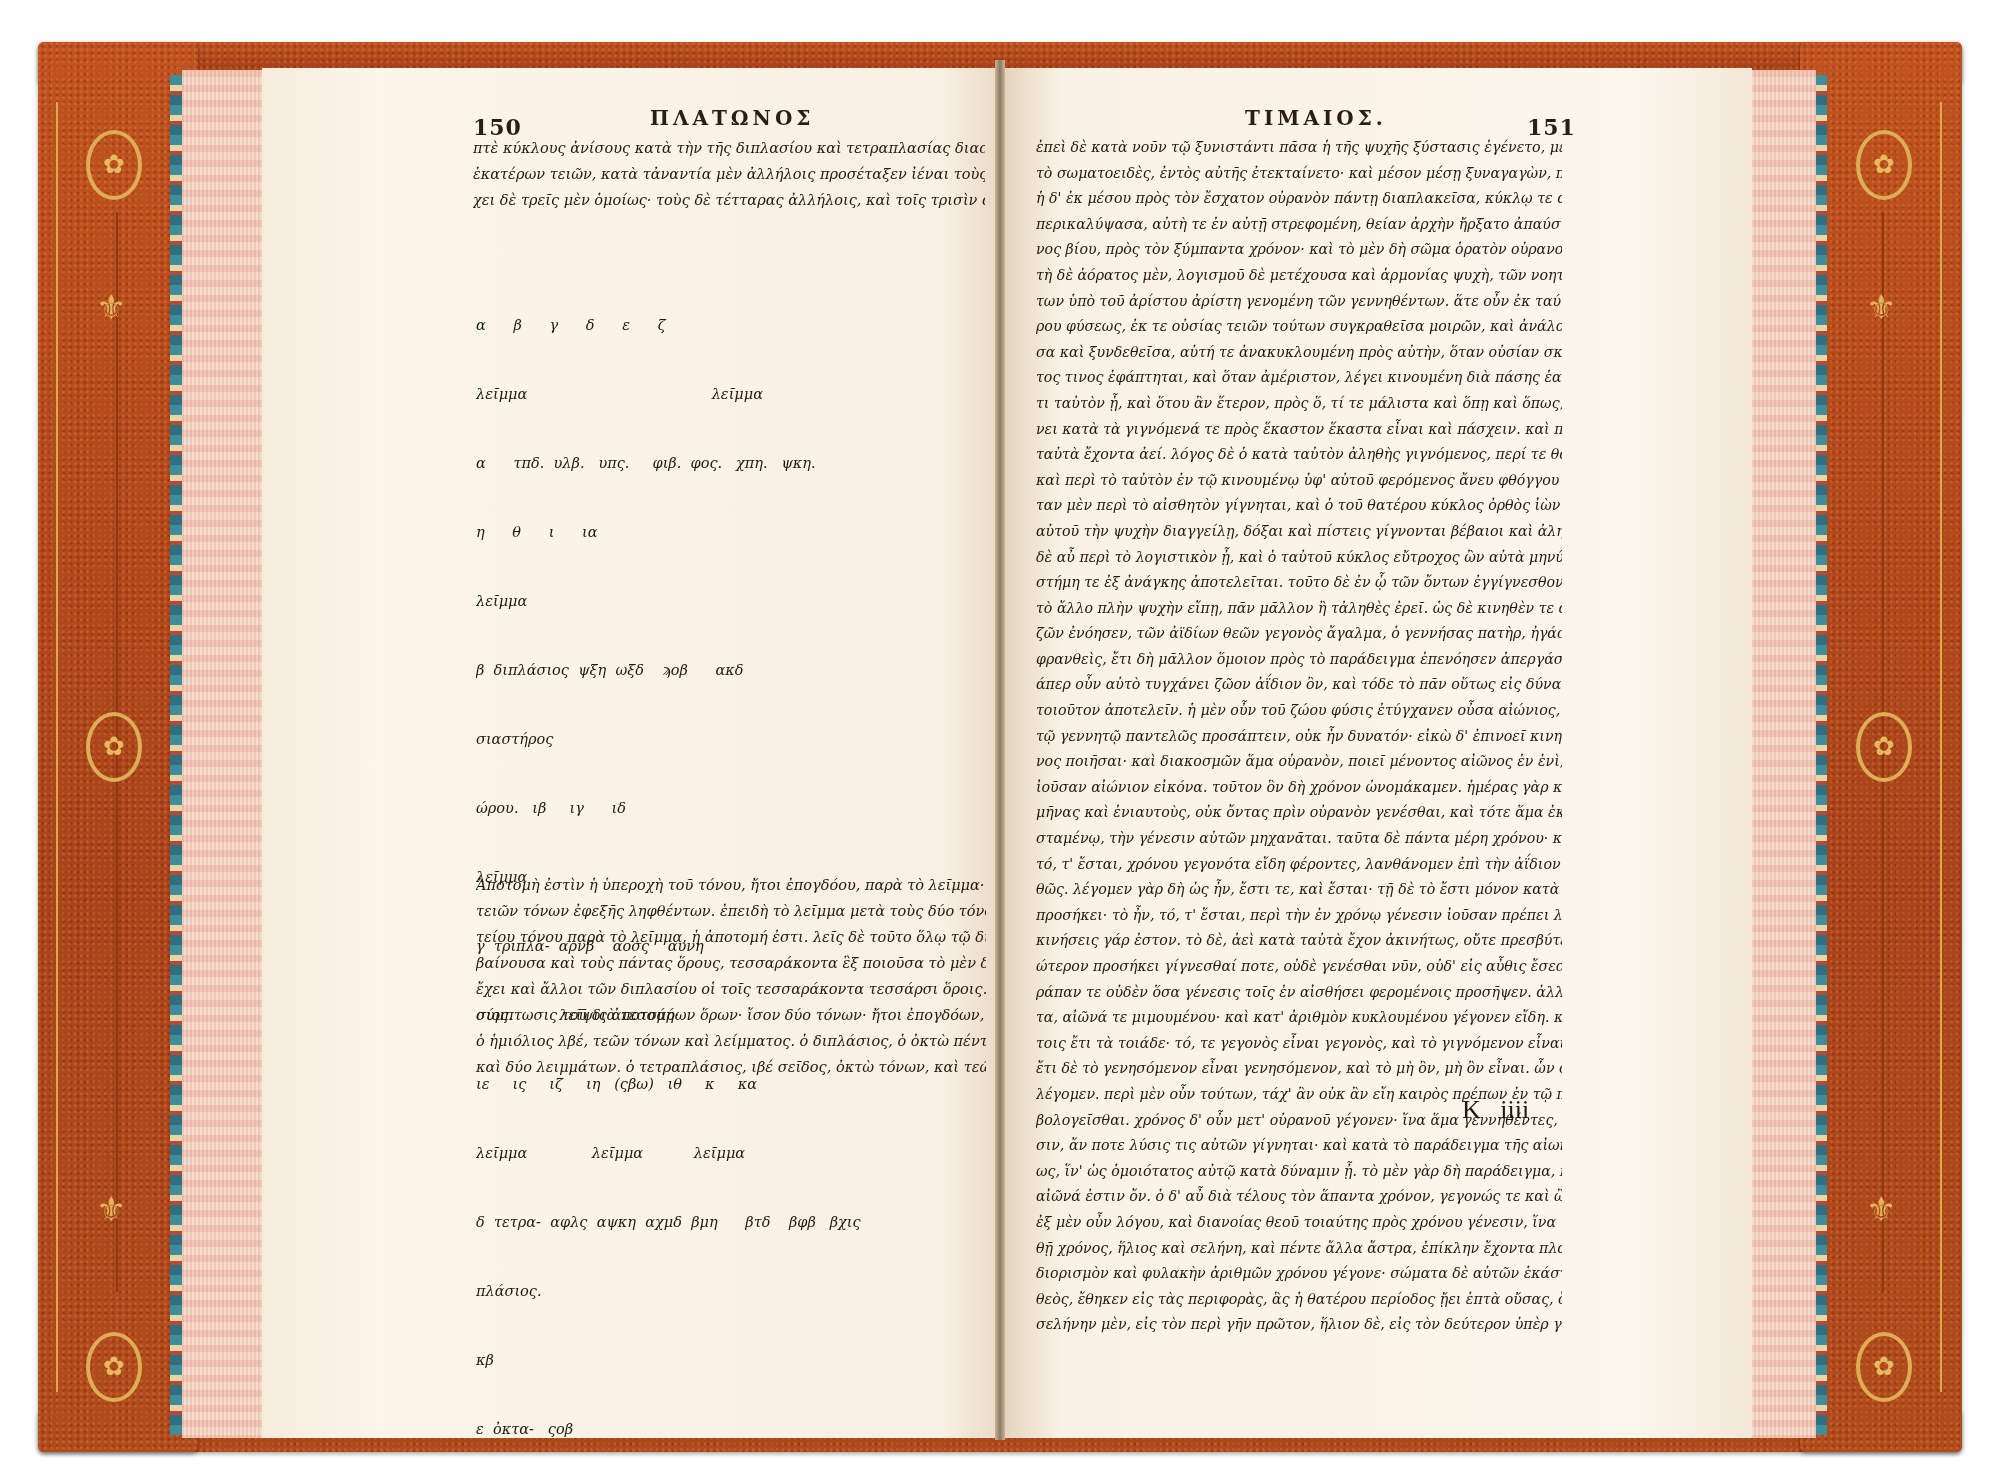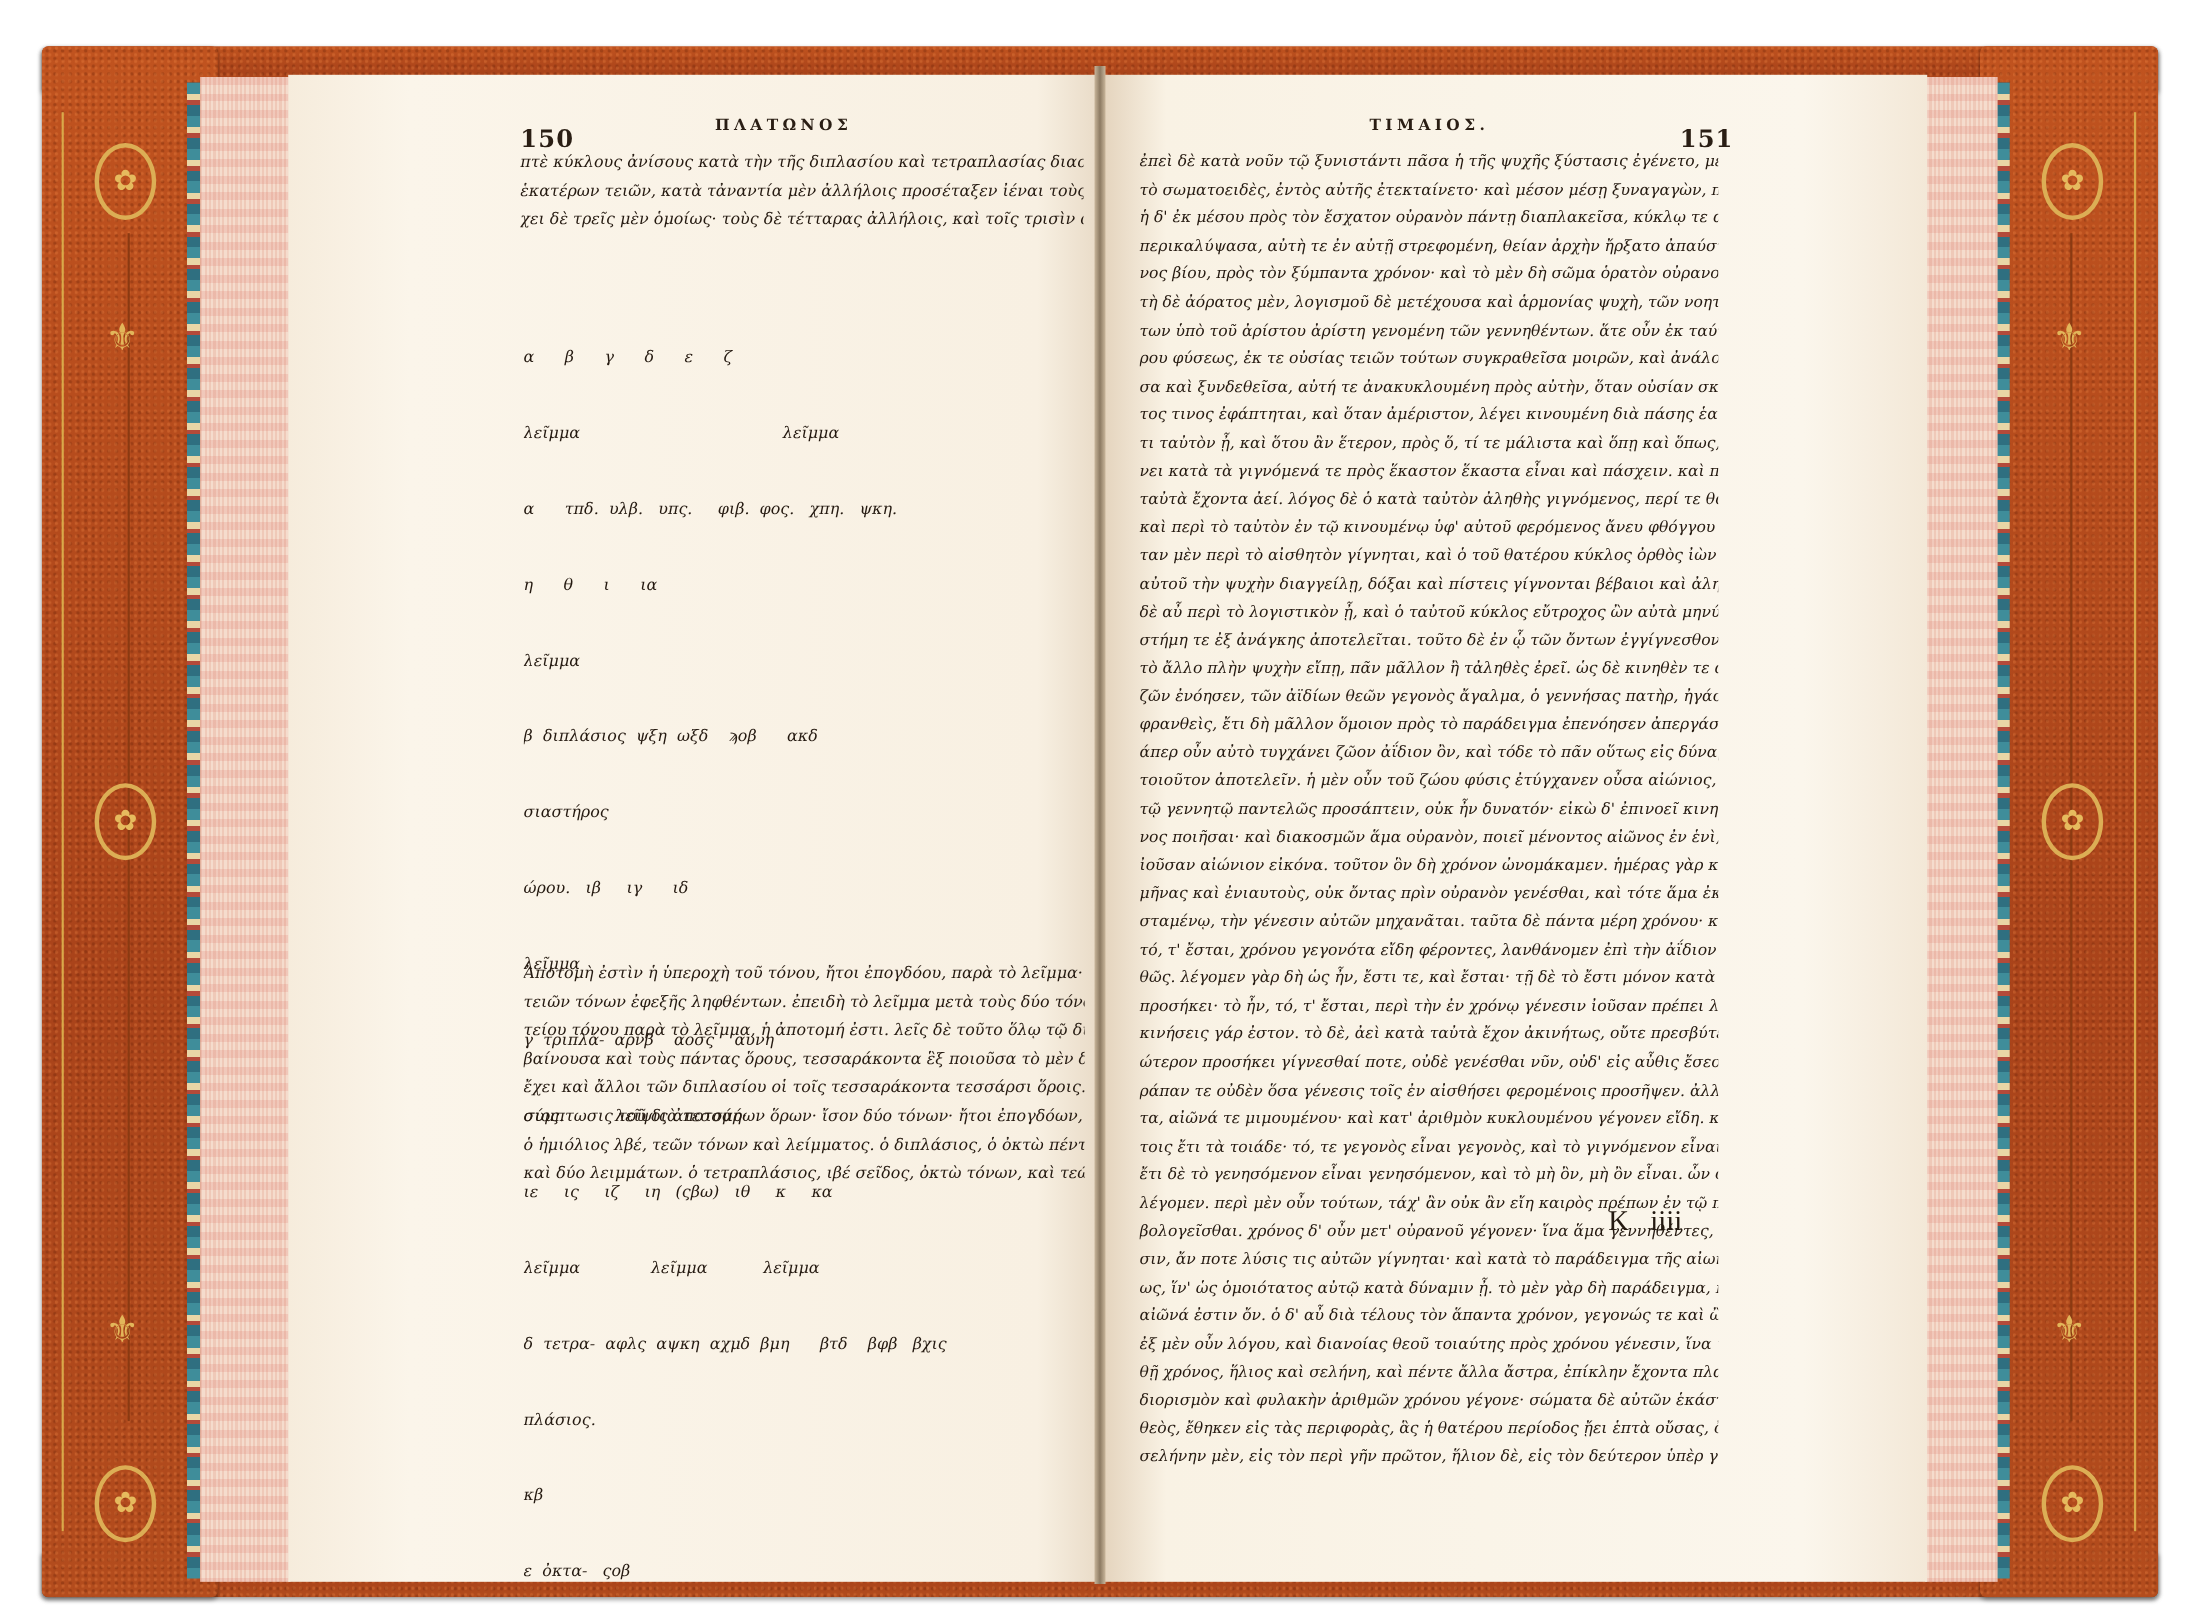--- a/index.html
+++ b/index.html
@@ -20,21 +20,21 @@
   .roundel{position:absolute;width:56px;height:70px;border:4px solid #dcae55;border-radius:50%;box-sizing:border-box;}
   .roundel::after{content:"✿";position:absolute;left:50%;top:50%;transform:translate(-50%,-52%);color:#e6bb5e;font-size:26px;}
   .marble{position:absolute;width:12px;background:repeating-linear-gradient(180deg,#3f8d9a 0 10px,#e9d6a6 10px 16px,#b44a3a 16px 20px,#2f6f80 20px 30px);}
   .edge{position:absolute;background:repeating-linear-gradient(90deg,#efc9b8 0 2px,#f5dccd 2px 4px);}
   .edge::after{content:"";position:absolute;inset:0;background:repeating-linear-gradient(180deg,rgba(220,110,100,.18) 0 7px,transparent 7px 15px);}
   .page{position:absolute;background:#f8f1e4;}
   #page-left{left:262px;top:68px;width:740px;height:1370px;background:linear-gradient(90deg,#f6ecdc,#fbf5ea 15%,#f8f0e2 92%,#e8dac6);}
   #page-right{left:1000px;top:68px;width:752px;height:1370px;background:linear-gradient(90deg,#e3d2bb,#f9f2e4 8%,#fbf6ec 85%,#f3e8d7);}
   .gutter{position:absolute;left:995px;top:60px;width:10px;height:1380px;background:linear-gradient(90deg,#c9b69b,#8c7a62,#c9b69b);}
   .folio{position:absolute;font-size:22px;color:#2a1e14;font-weight:bold;letter-spacing:1px;}
-  .rhead{position:absolute;font-size:14px;color:#2a1e14;font-weight:bold;letter-spacing:4px;}
+  .rhead{position:absolute;font-size:20px;color:#2a1e14;font-weight:bold;letter-spacing:4px;}
   .text{position:absolute;color:#241910;font-family:"DejaVu Serif",serif;font-style:italic;font-size:15.5px;line-height:25.5px;white-space:nowrap;overflow:hidden;}
   .text div{overflow:hidden;text-overflow:clip;}
   .sig{position:absolute;color:#241910;font-size:26px;font-family:"Liberation Serif",serif;}
 </style>
 </head>
 <body>
 
 <div class="cover" id="cover-top"></div>
 <div class="cover" id="cover-bottom"></div>
 <div class="cover" id="cover-left">

